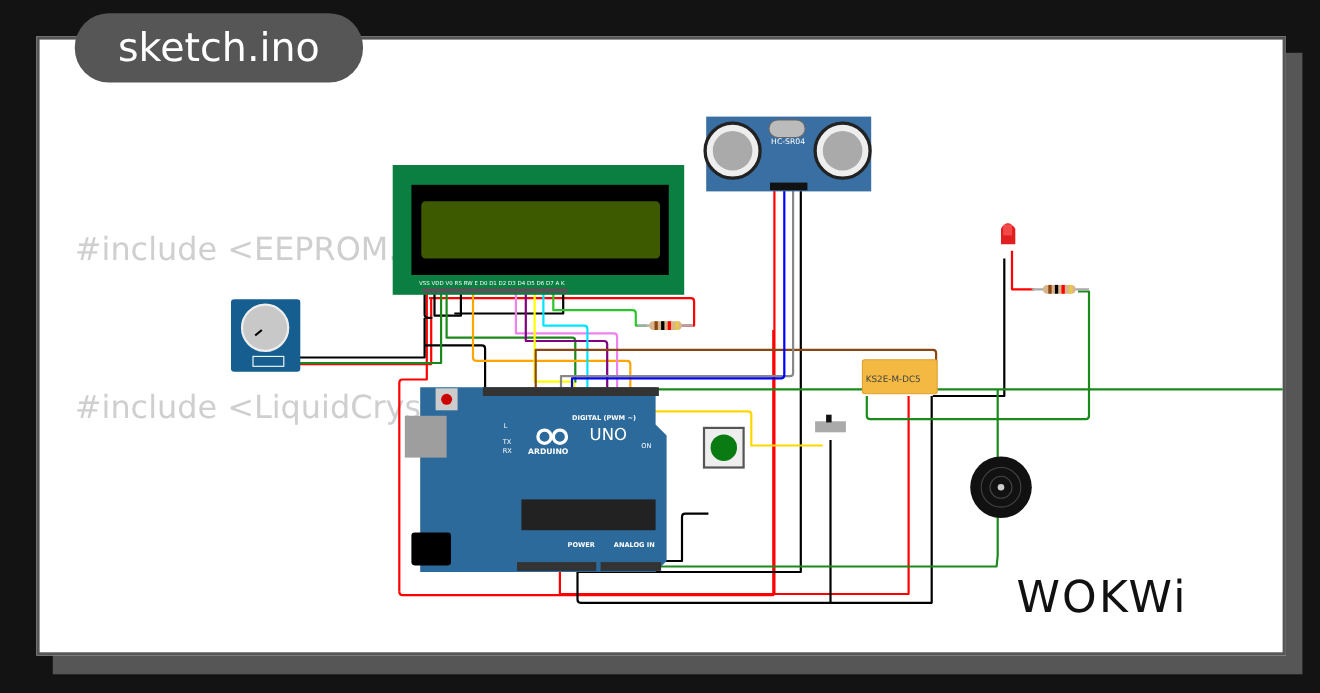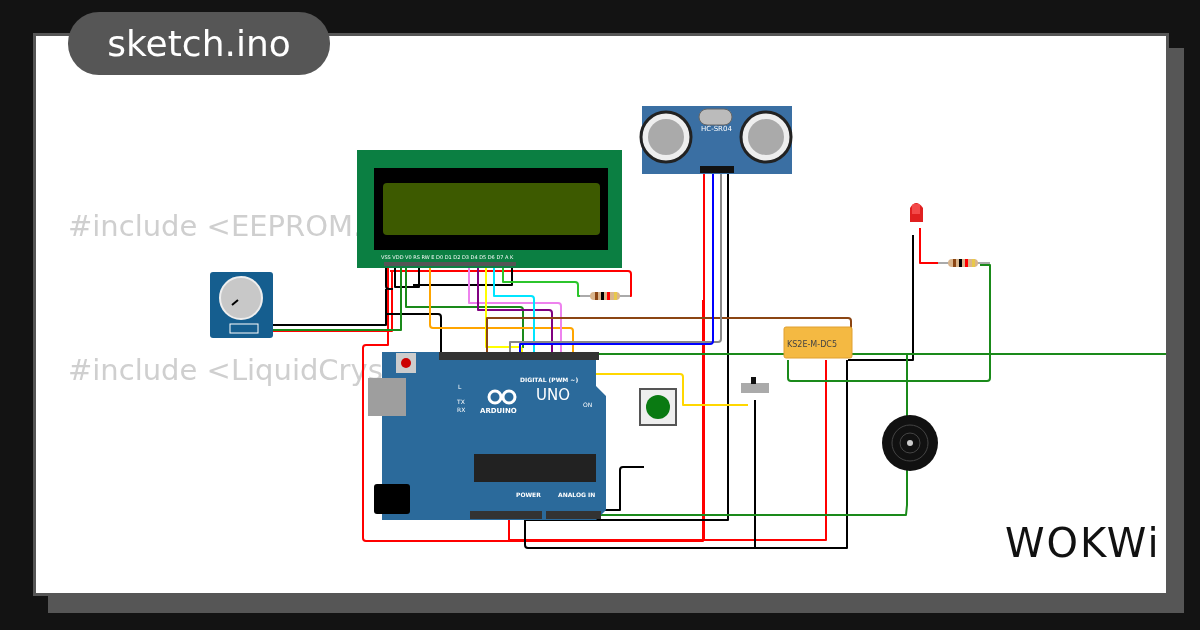--- a/index.html
+++ b/index.html
@@ -3,21 +3,21 @@
 <meta charset="utf-8">
 <style>
   html,body{margin:0;padding:0;}
   body{width:1200px;height:630px;background:#131313;position:relative;overflow:hidden;font-family:"DejaVu Sans",sans-serif;}
   .shadow{position:absolute;left:48px;top:48px;width:1136px;height:565px;background:#565656;}
   .card{position:absolute;left:33px;top:33px;width:1130px;height:557px;background:#fff;border:3px solid #565656;overflow:hidden;}
   .title-tab{position:absolute;left:68px;top:12px;width:262px;height:63px;background:#565656;color:#fff;font-family:"DejaVu Sans",sans-serif;font-size:36px;line-height:63px;text-align:center;letter-spacing:0px;z-index:5;border-radius:31px;}
   .code{position:absolute;left:32px;top:70px;margin:0;font-family:"DejaVu Sans",sans-serif;font-size:29px;line-height:48px;color:#cfcfcf;white-space:pre;}
   .code div{height:48px;}
   svg.circuit{position:absolute;left:-36px;top:-36px;}
-  .wokwi{position:absolute;left:969px;top:484px;font-family:"DejaVu Sans",sans-serif;font-size:40px;color:#111;letter-spacing:2px;}
+  .wokwi{position:absolute;left:888px;top:484px;font-family:"DejaVu Sans",sans-serif;font-size:40px;color:#111;letter-spacing:2px;}
 </style>
 </head>
 <body>
 
 <div class="shadow"></div>
 <div class="card">
   <div class="code">
     <div>#include &lt;EEPROM.h&gt;</div>
     <div>#include &lt;LiquidCrystal.h&gt;</div>
     <div></div>

